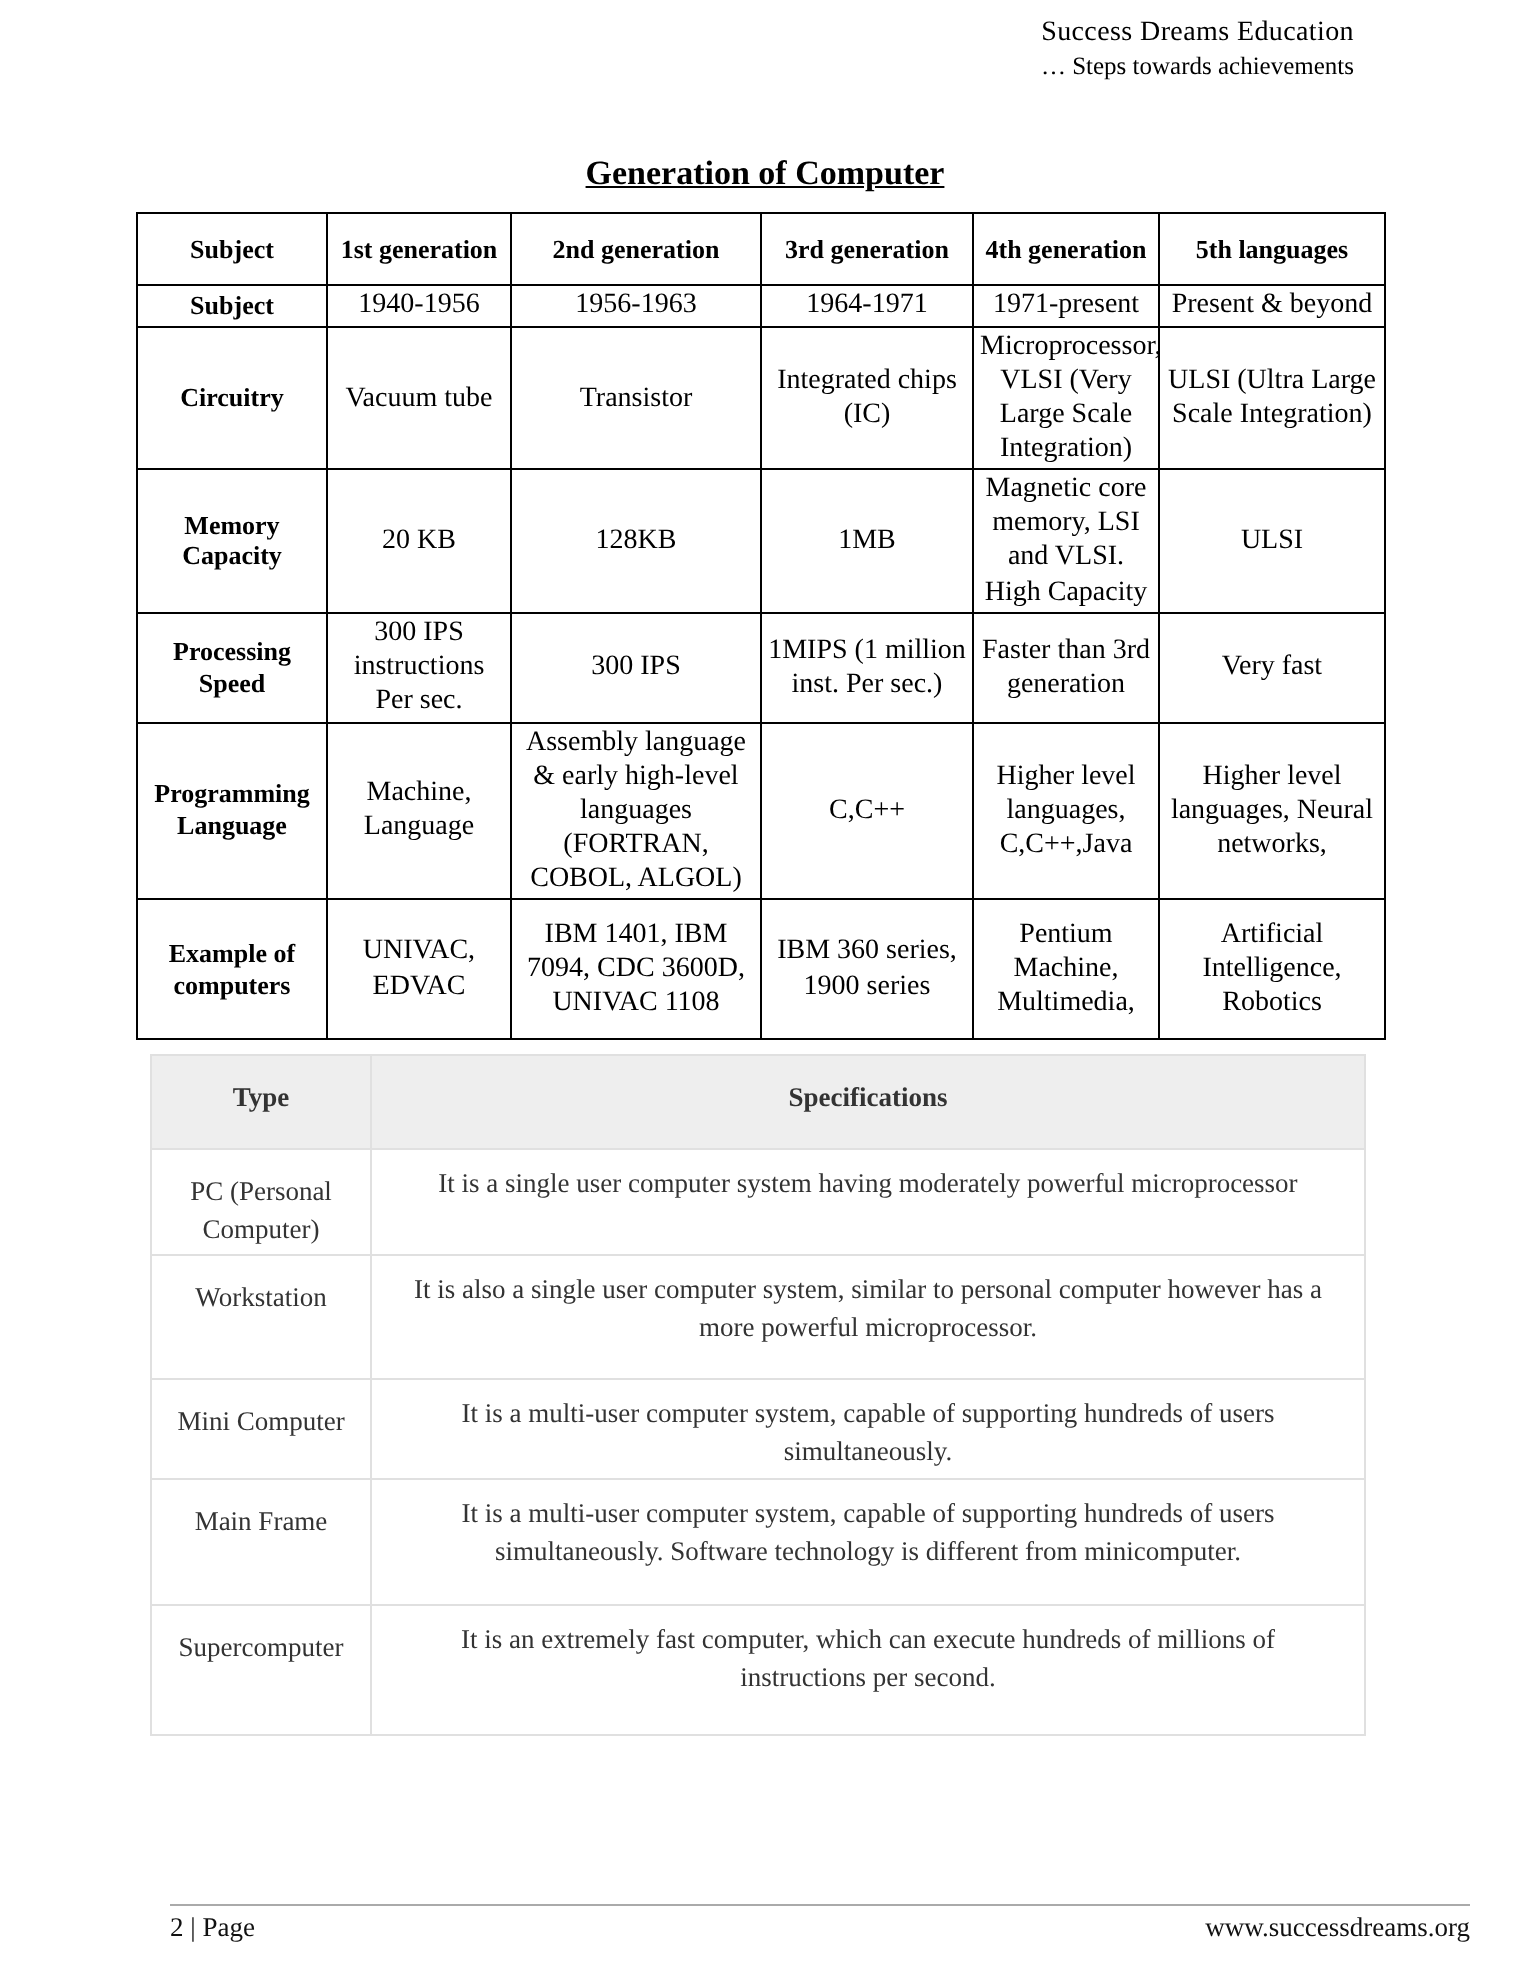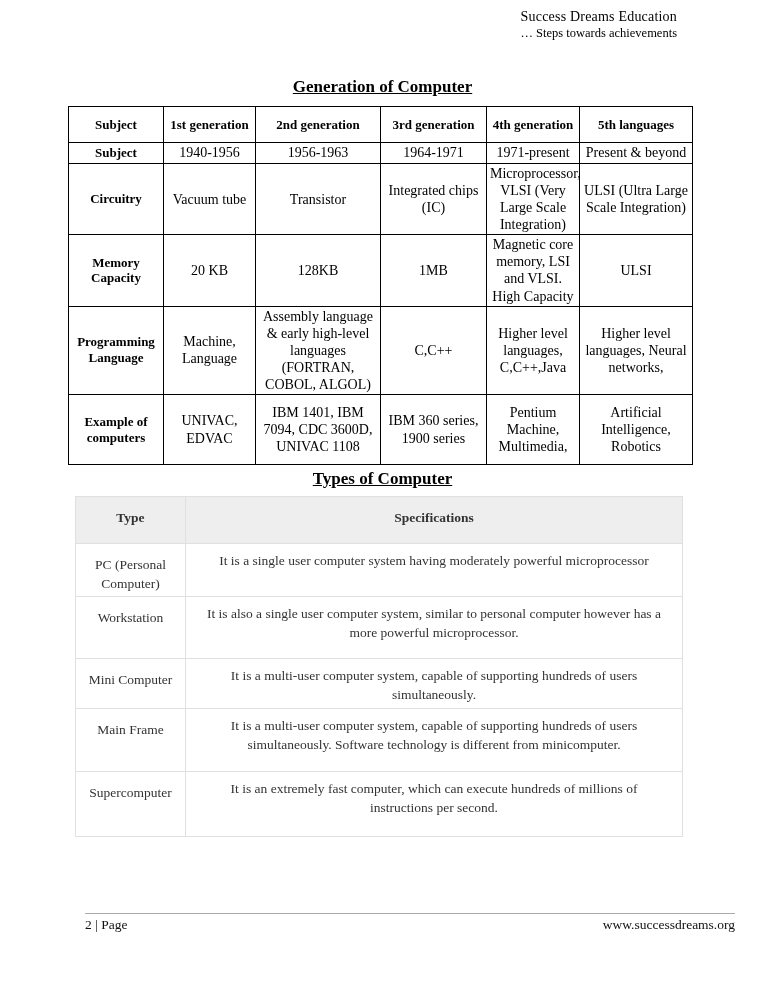--- a/index.html
+++ b/index.html
@@ -59,21 +59,21 @@
     border: 1px solid #e0e0e0;
     font-size: 13.5px; line-height: 1.4; vertical-align: top;
   }
   table.types td.type-cell { text-align: center; padding: 12px 6px 0 6px; }
   table.types td.spec-cell { text-align: center; padding: 8px 14px 0 14px; }
   tr.t-h { height: 47px; } tr.t0 { height: 53px; } tr.t1 { height: 62px; }
   tr.t2 { height: 50px; } tr.t3 { height: 63px; } tr.t4 { height: 65px; }
 
   
   .footer {
-    position: absolute; left: 85px; top: 913px; width: 650px;
+    position: absolute; left: 85px; top: 952px; width: 650px;
     border-top: 1px solid #aaaaaa;
     display: flex; justify-content: space-between;
     padding-top: 3px;
     font-size: 13.5px; color: #111;
   }
 </style>
 </head>
 <body>
 
 <div class="page">
@@ -120,40 +120,47 @@
         <td>ULSI (Ultra Large Scale Integration)</td>
       </tr>
       <tr class="g3">
         <td class="subject">Memory Capacity</td>
         <td>20 KB</td>
         <td>128KB</td>
         <td>1MB</td>
         <td>Magnetic core memory, LSI and VLSI. High Capacity</td>
         <td>ULSI</td>
       </tr>
+      <tr class="g4">
+        <td class="subject">Processing Speed</td>
+        <td>300 IPS instructions Per sec.</td>
+        <td>300 IPS</td>
+        <td>1MIPS (1 million inst. Per sec.)</td>
+        <td>Faster than 3rd generation</td>
+        <td>Very fast</td>
+      </tr>
       <tr class="g5">
         <td class="subject">Programming Language</td>
         <td>Machine, Language</td>
         <td>Assembly language &amp; early high-level languages (FORTRAN, COBOL, ALGOL)</td>
         <td>C,C++</td>
         <td>Higher level languages, C,C++,Java</td>
         <td>Higher level languages, Neural networks,</td>
       </tr>
       <tr class="g6">
         <td class="subject">Example of computers</td>
         <td>UNIVAC, EDVAC</td>
         <td>IBM 1401, IBM 7094, CDC 3600D, UNIVAC 1108</td>
         <td>IBM 360 series, 1900 series</td>
         <td>Pentium Machine, Multimedia,</td>
         <td>Artificial Intelligence, Robotics</td>
       </tr>
     </tbody>
   </table>
 
-  <div class="sec-title second">Types of Computer</div>
 
   <table class="types">
     <colgroup>
       <col style="width:110px">
         <col style="width:497px">
     </colgroup>
     <tbody>
       <tr class="t-h">
         <th>Type</th>
         <th>Specifications</th>

